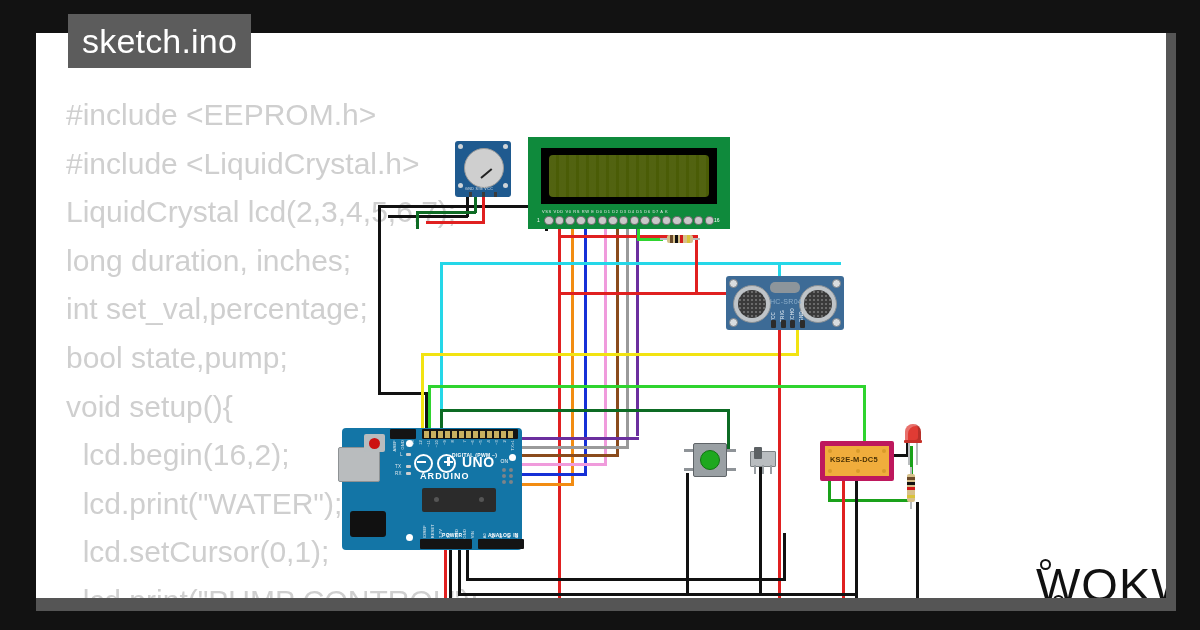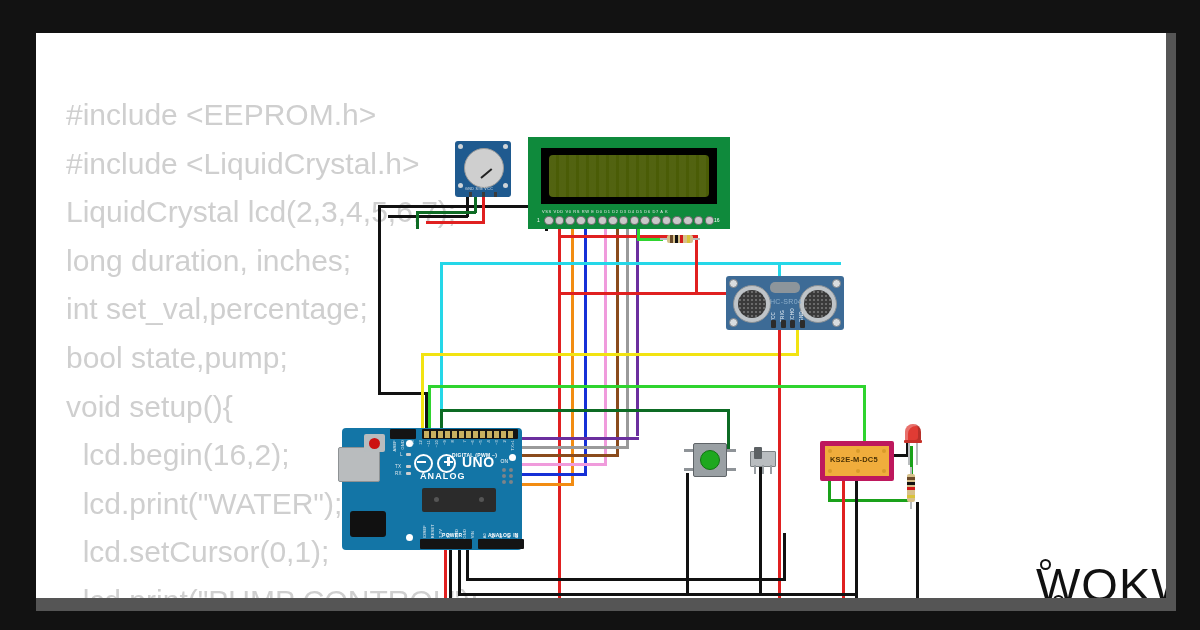--- a/index.html
+++ b/index.html
@@ -369,21 +369,21 @@
       <div class="led" style="left:64px;top:44px;"></div>
 
       <div class="logo">
         <div class="ring r1"></div>
           <div class="ring r2"></div>
         <div class="bar"></div>
           <div class="bar2"></div>
           <div class="bar3"></div>
       </div>
       <div class="word uno">UNO</div>
-      <div class="word ard">ANALOG</div>
+      <div class="word ard">ARDUINO</div>
       <div class="onled">ON</div>
       <div class="icsp">
         <i style="left:0;top:0"></i>
           <i style="left:7px;top:0"></i>
         <i style="left:0;top:6px"></i>
           <i style="left:7px;top:6px"></i>
         <i style="left:0;top:12px"></i>
           <i style="left:7px;top:12px"></i>
       </div>
       <div class="chip"></div>
@@ -447,14 +447,15 @@
     </div>
 
     <div id="wokwi">
       <span>WOKWi</span>
       <span class="dotmark" style="left:4px;top:2px;"></span>
       <span class="dotmark" style="left:17px;top:38px;"></span>
     </div>
 
   </div>
 
+  <div id="filetab">sketch.ino</div>
 
 </div>
 
 </body></html>

